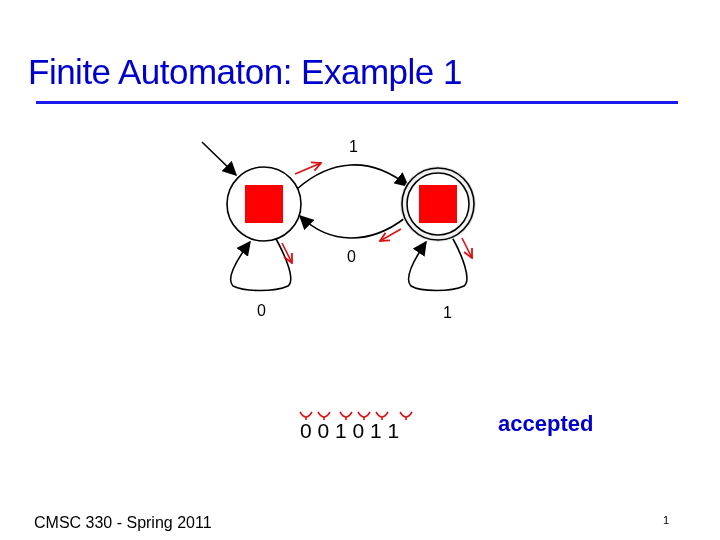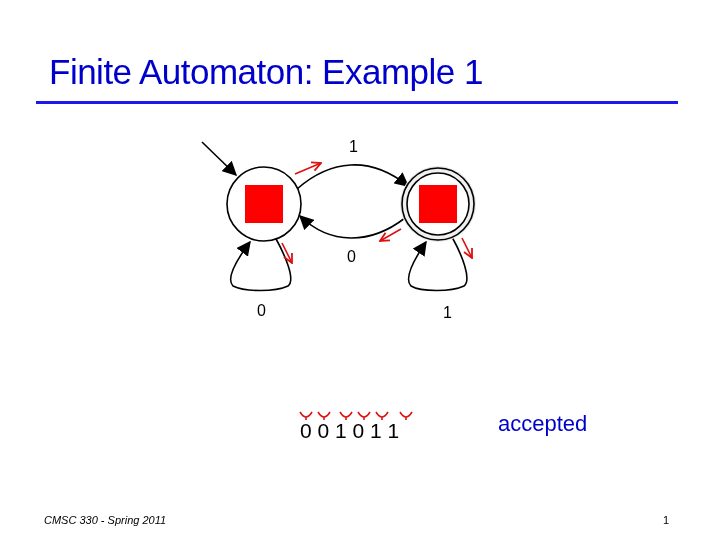--- a/index.html
+++ b/index.html
@@ -1,22 +1,22 @@
 <!DOCTYPE html>
 <html><head>
   <meta charset="utf-8">
   <style>
     html, body { margin: 0; padding: 0; background: #ffffff; }
     body { width: 720px; height: 540px; position: relative; overflow: hidden; font-family: "Liberation Sans", sans-serif; }
-    .title { position: absolute; left: 49px; top: 52px; font-size: 35px; color: #0000cc; letter-spacing: -0.5px; white-space: nowrap; }
+    .title { position: absolute; left: 28px; top: 52px; font-size: 35px; color: #0000cc; letter-spacing: -0.5px; white-space: nowrap; }
     .title-rule { position: absolute; left: 36px; top: 101px; width: 642px; height: 3px; background: #1a1aee; }
     svg.diagram { position: absolute; left: 0; top: 0; }
     .input-string { position: absolute; left: 300px; top: 384px; font-size: 21px; color: #000; letter-spacing: 0px; white-space: nowrap; margin-top: 35px; }
-    .verdict { position: absolute; left: 498px; top: 411px; font-size: 22px; color: #0000cc; }
-    .footer-left { position: absolute; left: 44px; top: 514px; font-size: 11px; color: #000; font-style: italic; }
+    .verdict { position: absolute; left: 498px; top: 411px; font-size: 22px; color: #0000cc; font-weight: bold; }
+    .footer-left { position: absolute; left: 34px; top: 514px; font-size: 16px; color: #000; }
     .footer-right { position: absolute; left: 663px; top: 514px; font-size: 11px; color: #000; }
   </style>
 </head>
 <body>
 
 <div class="title">Finite Automaton: Example 1</div>
 <div class="title-rule"></div>
 
 <svg class="diagram" width="720" height="540" viewBox="0 0 720 540">
   <defs>

